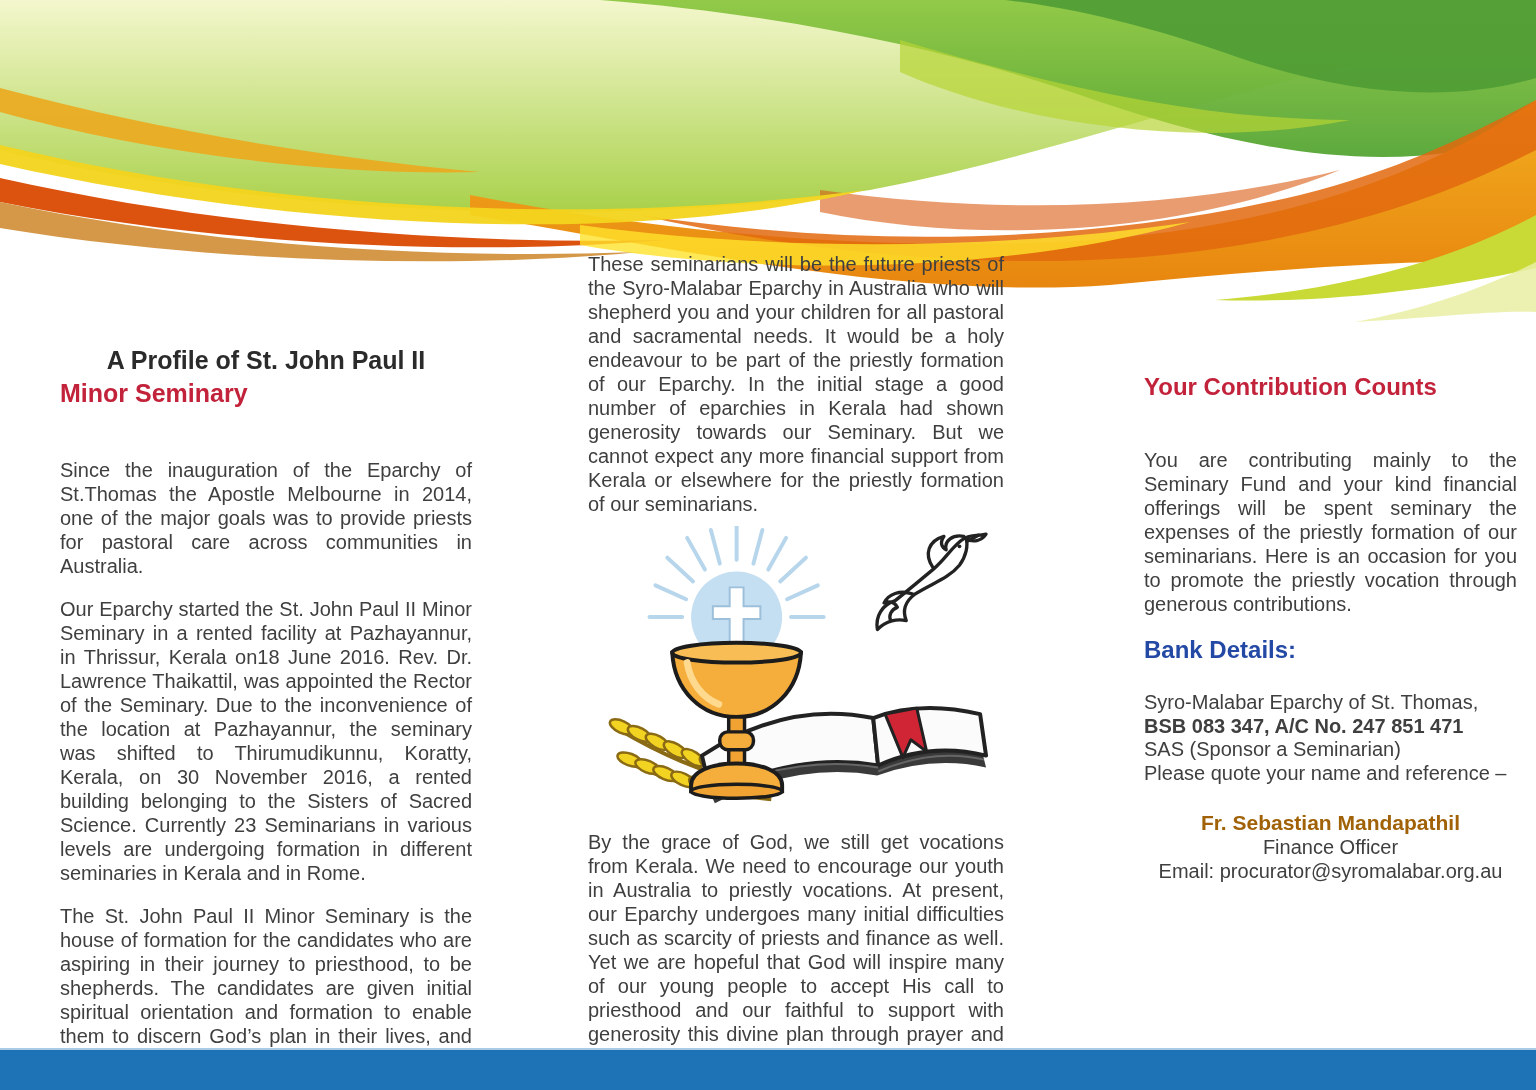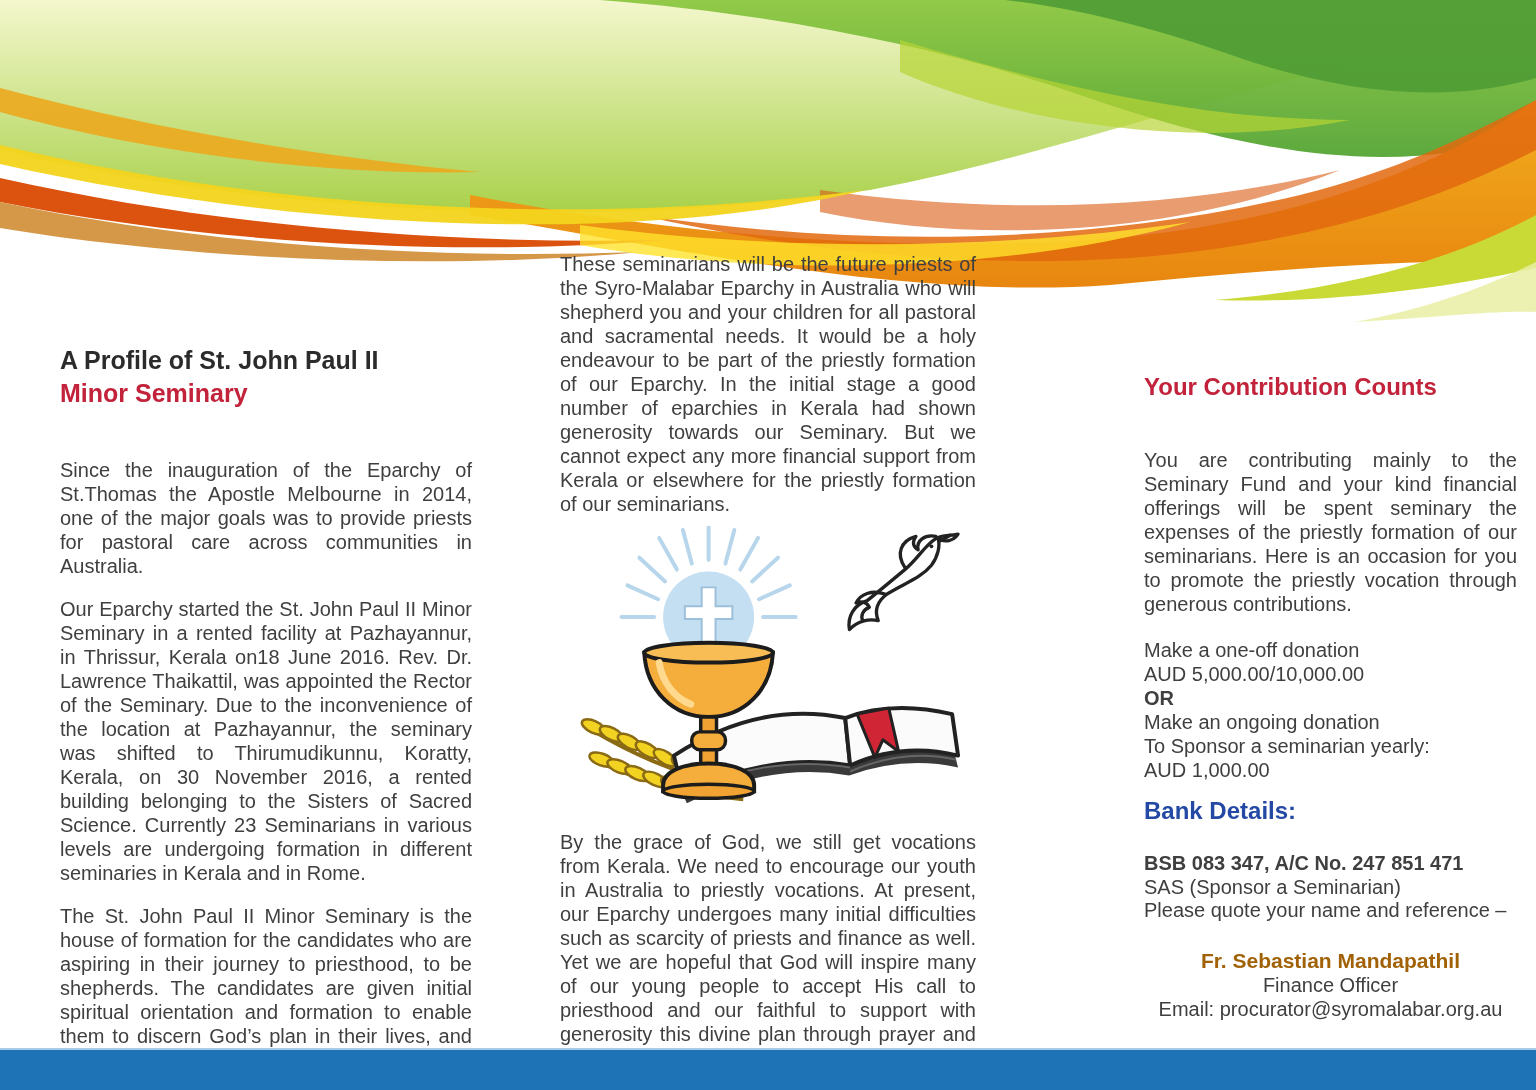--- a/index.html
+++ b/index.html
@@ -8,23 +8,23 @@
     --footer-blue:#1e73b6;
     --body-text:#3f3f3f;
     --heading-text:#2b2b2b;
   }
   html,body{margin:0;padding:0;background:#ffffff;}
   body{font-family:"Liberation Sans","DejaVu Sans",sans-serif;}
   .page{position:relative;width:1536px;height:1090px;background:#ffffff;overflow:hidden;}
   .wave{position:absolute;top:0;left:0;width:1536px;height:335px;display:block;}
   .col{position:absolute;color:var(--body-text);}
   .col-left{left:60px;top:344px;width:412px;}
-  .col-mid{left:560px;top:252px;width:416px;}
+  .col-mid{left:588px;top:252px;width:416px;}
   .col-right{left:1144px;top:372px;width:373px;}
-  .title{font-size:25px;font-weight:bold;color:var(--heading-text);line-height:33px;margin:0;}
+  .title{font-size:25px;font-weight:bold;color:var(--heading-text);line-height:33px;margin:0;text-align:center;}
   .subtitle{font-size:25px;font-weight:bold;color:var(--accent-red);line-height:33px;margin:0;}
   .red-heading{font-size:24px;font-weight:bold;color:var(--accent-red);margin:0;line-height:30px;}
   .blue-heading{font-size:24px;font-weight:bold;color:var(--accent-blue);margin:14px 0 0 0;line-height:30px;}
   .body{font-size:20px;line-height:24px;text-align:justify;margin:0 0 19px 0;}
   .col-left .body.first{margin-top:48px;}
   .col-mid .body{margin-bottom:0;}
   .illustration{width:416px;margin:10px 0 12px 0;}
   .illustration svg{display:block;margin:0 auto;}
   .donation{margin-top:22px;font-size:20px;line-height:24px;}
   .donation .line{white-space:nowrap;}
@@ -152,32 +152,25 @@
       </svg>
     </div>
 
     <p class="body">By the grace of God, we still get vocations from Kerala. We need to encourage our youth in Australia to priestly vocations. At present, our Eparchy undergoes many initial difficulties such as scarcity of priests and finance as well. Yet we are hopeful that God will inspire many of our young people to accept His call to priesthood and our faithful to support with generosity this divine plan through prayer and financial help.</p>
   </div>
 
   <div class="col col-right">
     <h2 class="red-heading">Your Contribution Counts</h2>
     <p class="body" style="margin-top:46px;">You are contributing mainly to the Seminary Fund and your kind financial offerings will be spent seminary the expenses of the priestly formation of our seminarians. Here is an occasion for you to promote the priestly vocation through generous contributions.</p>
 
-    <div class="donation">
-      <div class="line">Make a one-off donation</div>
-      <div class="line">AUD 5,000.00/10,000.00</div>
-      <div class="line bold">OR</div>
-      <div class="line">Make an ongoing donation</div>
-      <div class="line">To Sponsor a seminarian yearly:</div>
-      <div class="line">AUD 1,000.00</div>
-    </div>
 
     <h2 class="blue-heading">Bank Details:</h2>
 
     <div class="bank">
+      <div>Syro-Malabar Eparchy of St. Thomas,</div>
       <div class="bold">BSB 083 347, A/C No. 247 851 471</div>
       <div>SAS (Sponsor a Seminarian)</div>
       <div>Please quote your name and reference –</div>
     </div>
 
     <div class="signature">
       <div class="sig-name">Fr. Sebastian Mandapathil</div>
       <div>Finance Officer</div>
       <div>Email: procurator@syromalabar.org.au</div>
     </div>

